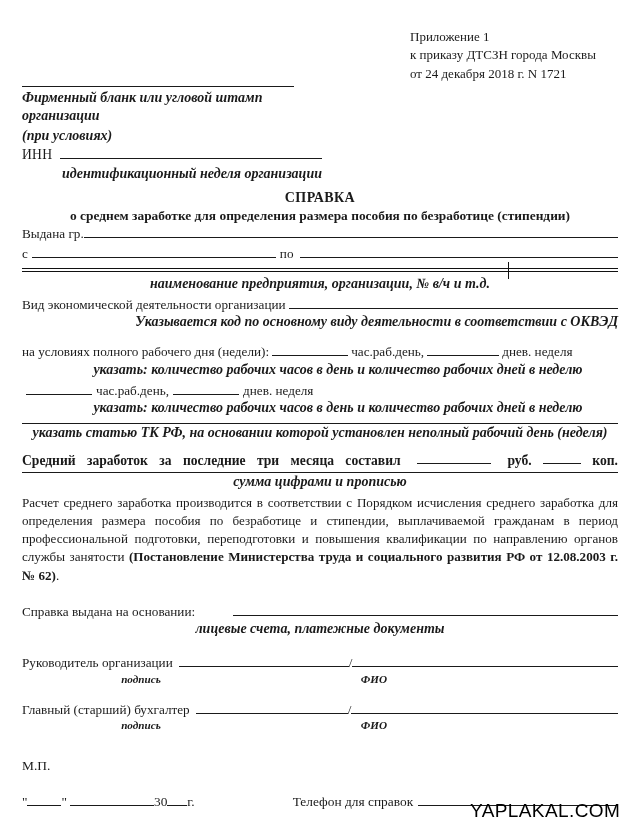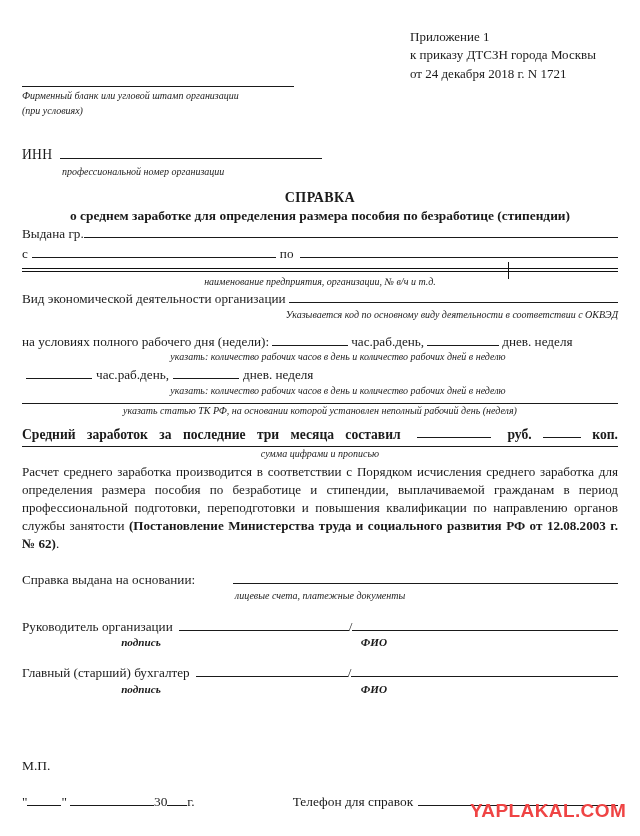--- a/index.html
+++ b/index.html
@@ -20,23 +20,24 @@
     width: 540px;
     height: 836px;
     padding: 0;
     box-sizing: border-box;
   }
 
   
   .t  { font-size: 13.2px; line-height: 1.32; }
   .cap {
     font-style: italic;
-    font-size: 10px;
+    font-size: 14px;
     line-height: 1.3;
     color: #1a1a1a;
+    font-weight: bold;
   }
   .bold { font-weight: bold; }
   .center { text-align: center; }
   .right { text-align: right; }
   .nowrap { white-space: nowrap; }
 
   
   .rule {
     border-bottom: 1px solid #1a1a1a;
     height: 0;
@@ -178,24 +179,24 @@
     align-items: baseline;
     margin-top: 20px;
     font-size: 13.4px;
   }
 
   #watermark {
     position: absolute;
     left: 470px;
     top: 800px;
     font-family: "Liberation Sans", sans-serif;
-    font-weight: bold;
+    font-weight: normal;
     font-size: 19px;
     letter-spacing: 0.4px;
-    color: #ef4444;
+    color: #000000;
   }
 </style>
 </head>
 <body>
 
 <div class="page">
 
   <div id="header-block">
     <div>Приложение 1</div>
     <div>к приказу ДТСЗН города Москвы</div>
@@ -206,21 +207,21 @@
     <div class="rule"></div>
     <div class="cap">Фирменный бланк или угловой штамп организации</div>
     <div class="cap">(при условиях)</div>
   </div>
 
   <div id="inn-row">
     <div class="row">
       <span class="inn-label">ИНН</span>
       <span class="fill" style="margin-left:8px;"></span>
     </div>
-    <div class="cap">профессиональной номер организации</div>
+    <div class="cap">идентификационный неделя организации</div>
   </div>
 
   <div id="title-block">
     <div id="doc-title">СПРАВКА</div>
     <div id="doc-subtitle">о среднем заработке для определения размера пособия по безработице (стипендии)</div>
   </div>
 
   <div id="body-block">
 
     <div class="row t line">

